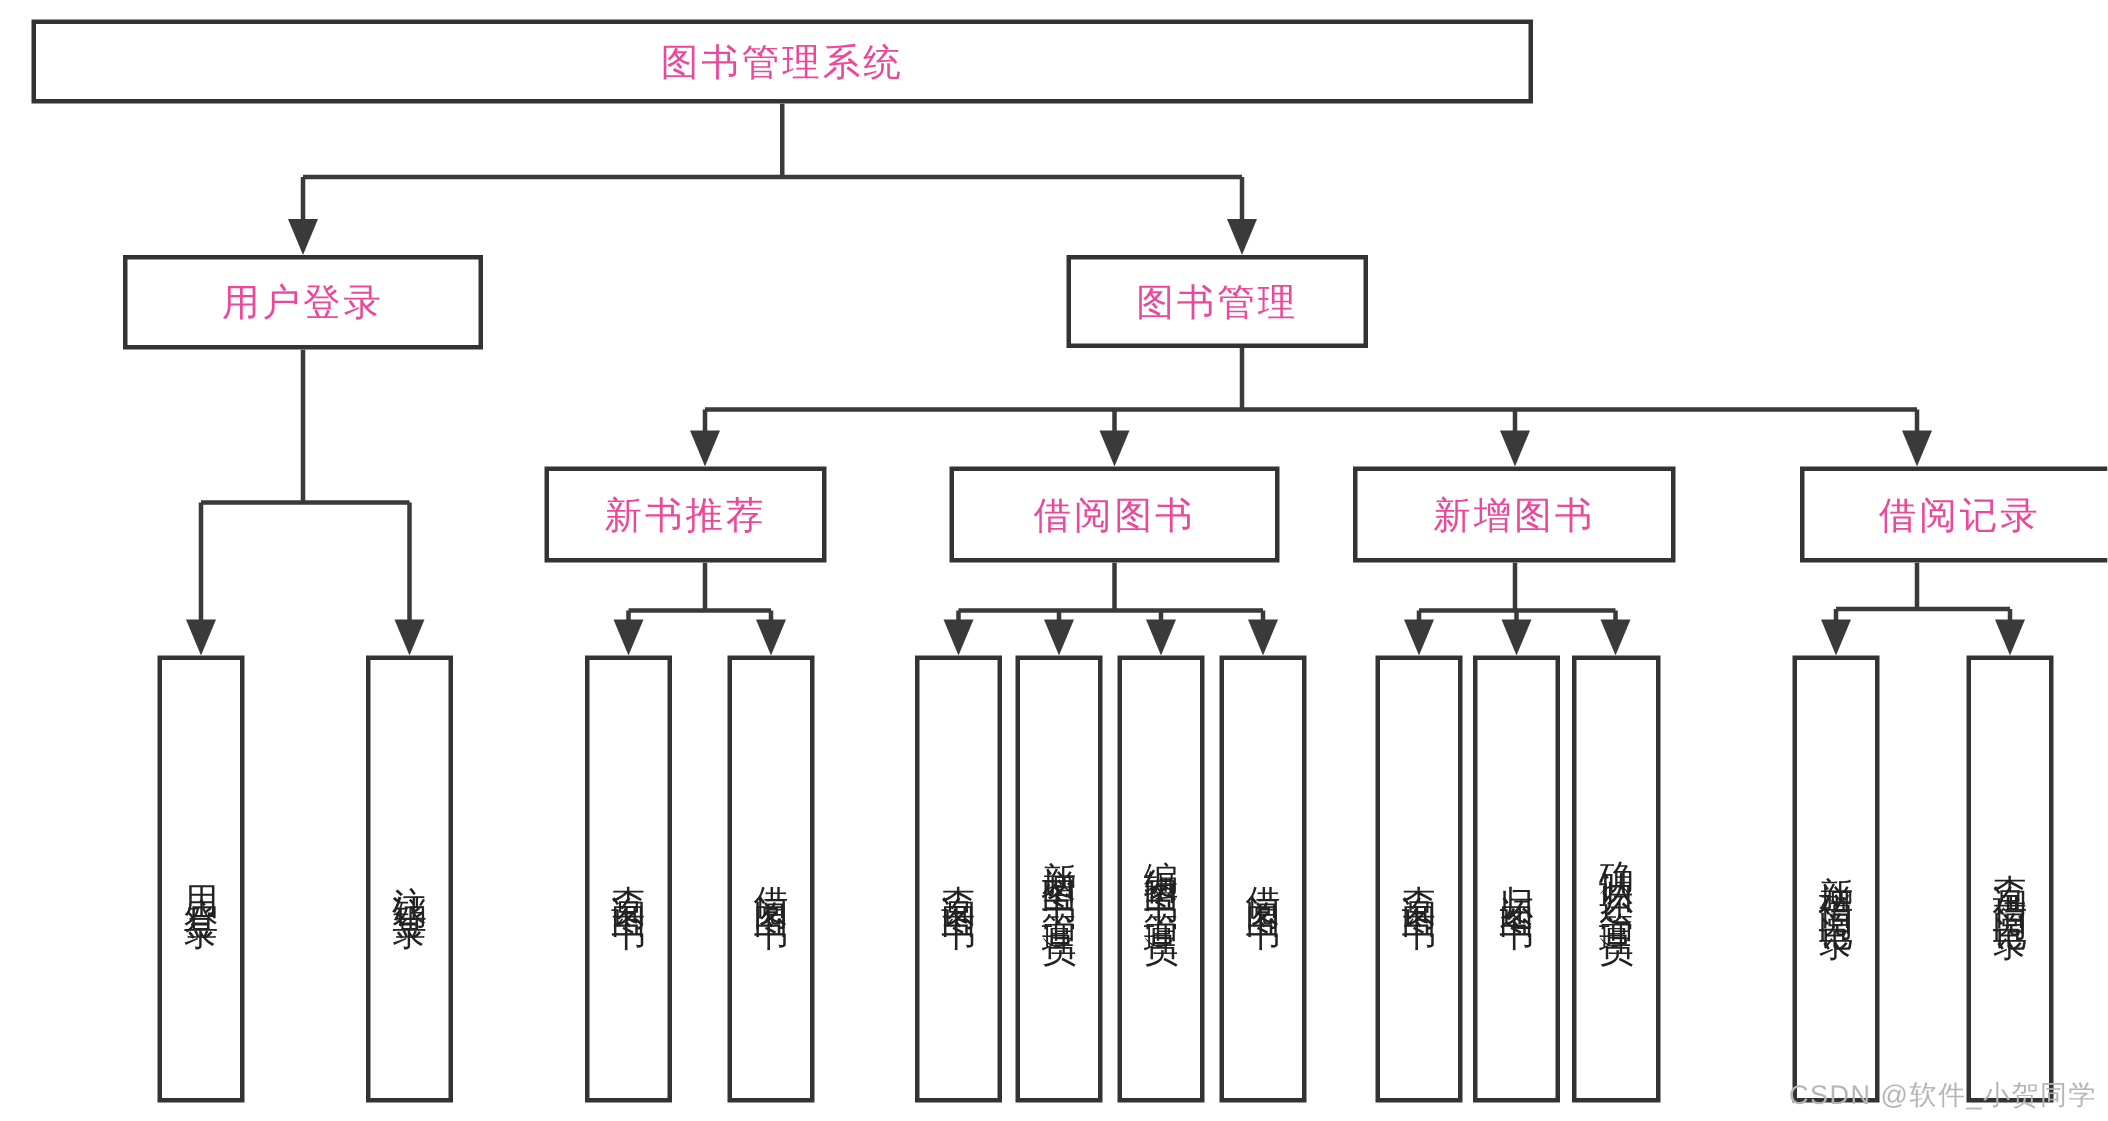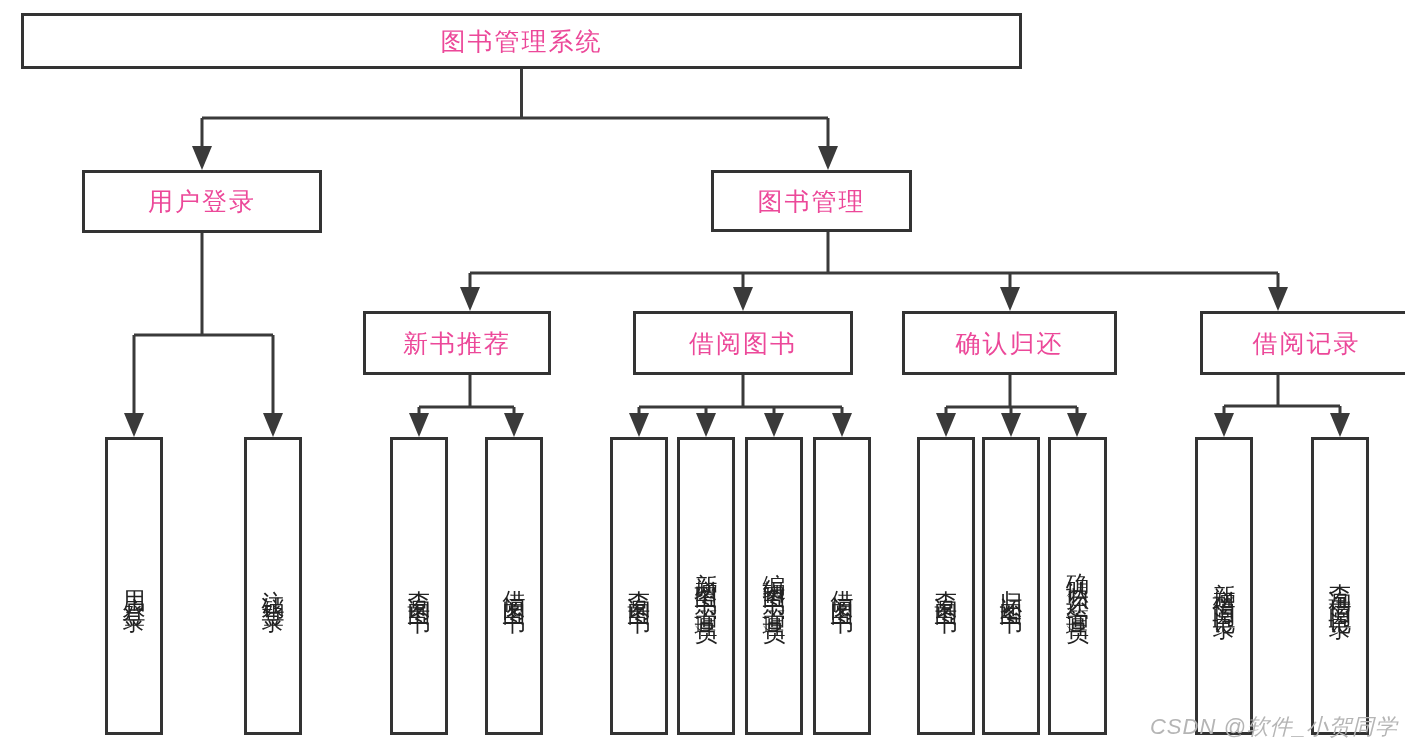--- a/index.html
+++ b/index.html
@@ -27,25 +27,24 @@
     writing-mode:vertical-rl;
     text-orientation:mixed;
     font-size:23px;
     letter-spacing:7px;
     color:#222222;
     line-height:1;
   }
   .watermark {
     position:absolute;
     right:7px; bottom:5px;
-    font-size:22px;
+    font-size:18px;
     color:#b5b5b5;
     letter-spacing:1px;
     white-space:nowrap;
-    font-style:italic;
   }
 </style>
 </head>
 <body>
 
 <div class="canvas">
 
   <svg class="connectors" width="1405" height="747" viewBox="0 0 1405 747">
     <g stroke="#3a3a3a" stroke-width="3" fill="none">
 
@@ -97,21 +96,21 @@
     <span class="lbl">图书管理</span>
   </div>
 
   <div class="node h" style="left:363px;top:311px;width:188px;height:64px">
     <span class="lbl">新书推荐</span>
   </div>
   <div class="node h" style="left:633px;top:311px;width:220px;height:64px">
     <span class="lbl">借阅图书</span>
   </div>
   <div class="node h" style="left:902px;top:311px;width:215px;height:64px">
-    <span class="lbl">确认归还</span>
+    <span class="lbl">新增图书</span>
   </div>
   <div class="node h" style="left:1200px;top:311px;width:213px;height:64px">
     <span class="lbl">借阅记录</span>
   </div>
 
   <div class="node v" style="left:105px;top:437px;width:58px;height:298px">
     <span class="lbl-v">用户登录</span>
   </div>
   <div class="node v" style="left:244px;top:437px;width:58px;height:298px">
     <span class="lbl-v">注销登录</span>

